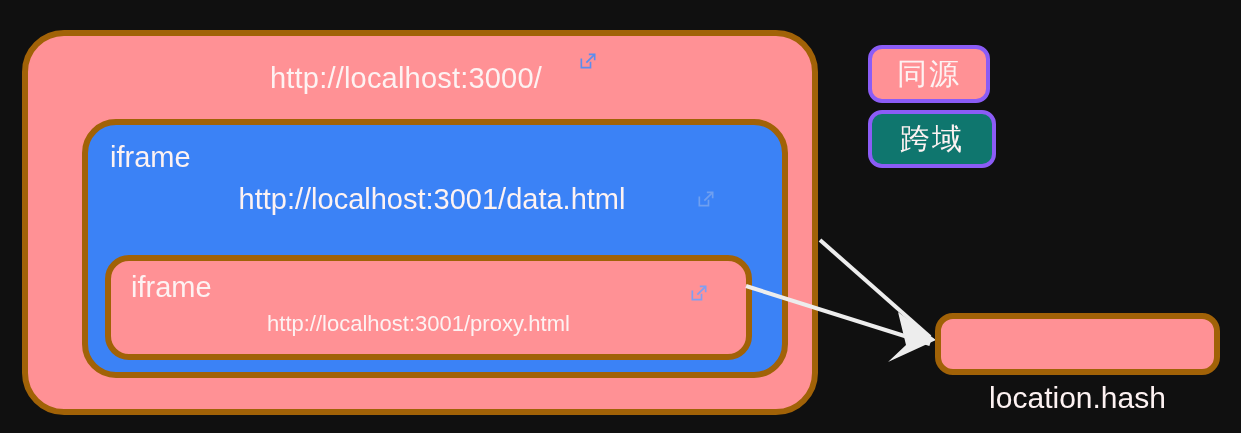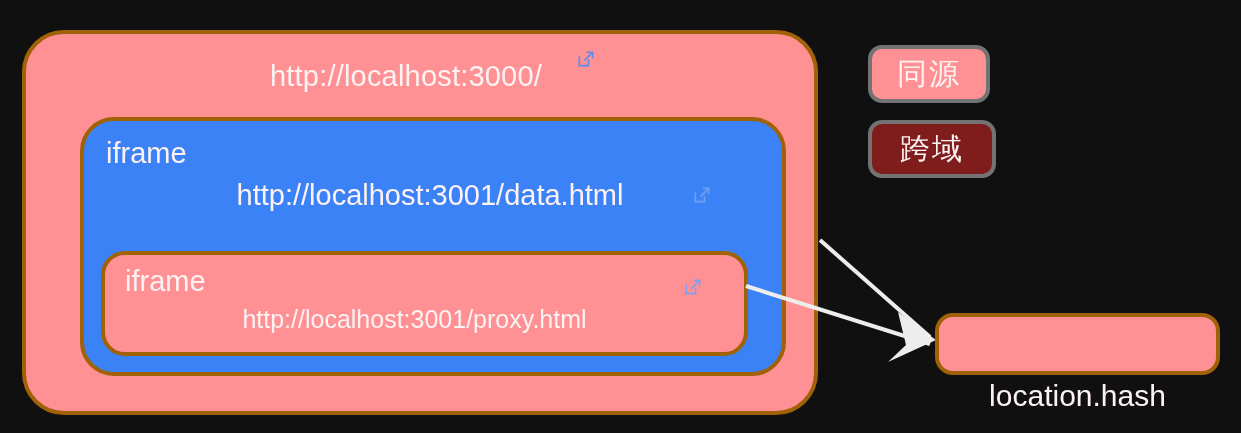--- a/index.html
+++ b/index.html
@@ -13,21 +13,21 @@
     height: 433px;
     background: #101010;
     overflow: hidden;
     font-family: "Liberation Sans", "DejaVu Sans", sans-serif;
   }
 
   
   .box {
     position: absolute;
     box-sizing: border-box;
-    border: 4px solid #a16207;
+    border: 6px solid #a16207;
     color: #fdf2f2;
     white-space: nowrap;
   }
   .pink  { background: #ff9195; }
   .green { background: #3b82f6; }
 
   
   #outer-frame {
     left: 22px;  top: 30px;
     width: 796px; height: 385px;
@@ -72,21 +72,21 @@
   #inner-label {
     position: absolute;
     left: 20px; top: 10px;
     font-size: 29px;
   }
   #inner-url {
     position: absolute;
     left: 0; right: 0;
     top: 50px;
     text-align: center;
-    font-size: 25px;
+    font-size: 22px;
     padding-right: 20px;
   }
 
   
   .ext-icon {
     position: absolute;
     width: 20px;
     height: 20px;
     display: block;
   }
@@ -105,37 +105,37 @@
     left: 0; right: 0; top: 14px;
     text-align: center;
     font-size: 30px;
     margin-top: 48px;
   }
 
   
   .legend-badge {
     position: absolute;
     box-sizing: border-box;
-    border: 4px solid #737373;
+    border: 4px solid #8b5cf6;
     border-radius: 14px;
     color: #fdf2f2;
     font-size: 30px;
     text-align: center;
     line-height: 50px;
     letter-spacing: 2px;
   }
   #legend-same-origin {
     left: 868px; top: 45px;
     width: 122px; height: 58px;
     background: #ff9195;
   }
   #legend-cross-origin {
-    left: 868px; top: 120px;
+    left: 868px; top: 110px;
     width: 128px; height: 58px;
-    background: #7f1d1d;
+    background: #0f766e;
   }
 
   
   #arrow-layer {
     position: absolute;
     left: 0; top: 0;
     width: 1241px; height: 433px;
     pointer-events: none;
   }
 </style>

